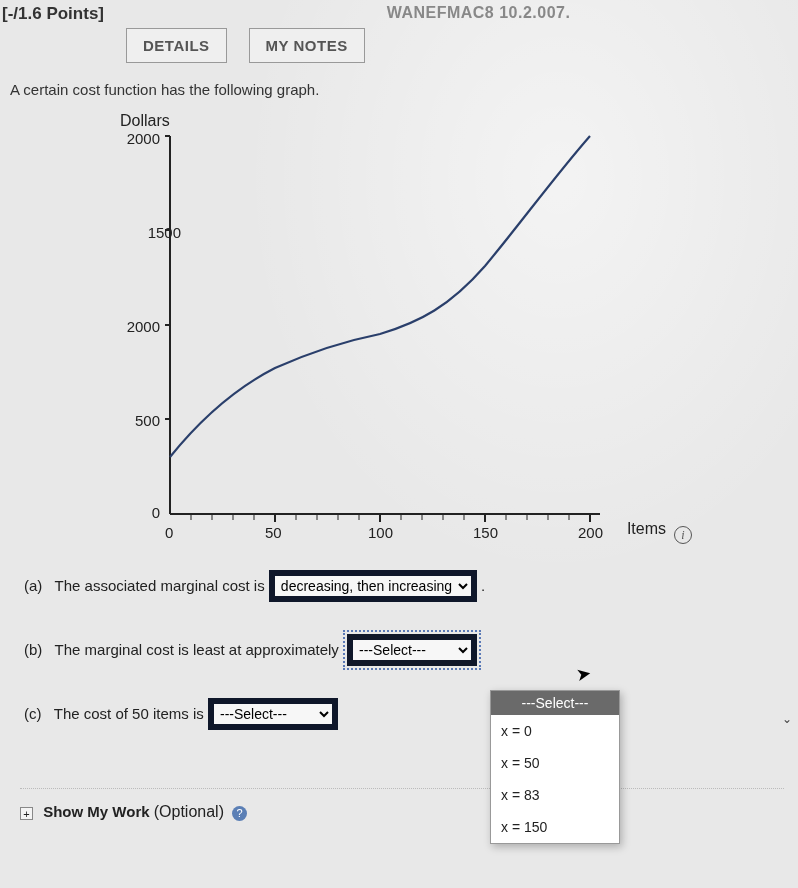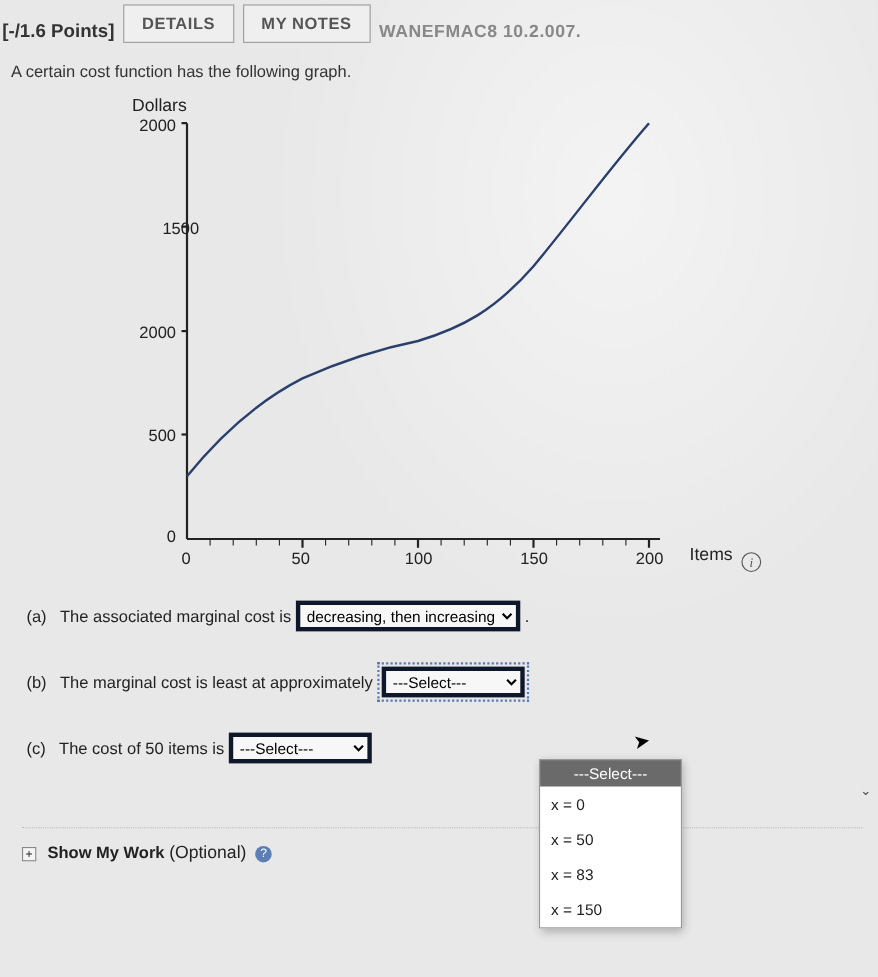--- a/index.html
+++ b/index.html
@@ -9,39 +9,40 @@
     background: #e8e8e8;
     background-image: radial-gradient(ellipse at 70% 20%, rgba(255,255,255,0.5), transparent 40%);
     color: #222;
     width: 798px;
     height: 888px;
     overflow: hidden;
     position: relative;
   }
   .header {
     display: flex;
-    align-items: flex-end;
+    align-items: flex-start;
     padding: 4px 0 4px 0;
-    gap: 8px;
+    gap: 22px;
   }
   .points {
     font-weight: bold;
     font-size: 17px;
     padding-left: 2px;
     color: #333;
   }
   .hdr-btn {
     border: 1px solid #999;
     background: #efefef;
     padding: 8px 16px;
     font-size: 15px;
     font-weight: bold;
     color: #555;
     letter-spacing: 0.5px;
     cursor: pointer;
+    margin-top: 24px;
   }
   .source-code {
     font-weight: bold;
     color: #888;
     font-size: 16px;
     letter-spacing: 0.5px;
   }
   .prompt {
     padding: 14px 10px 8px 10px;
     font-size: 15px;
@@ -92,21 +93,21 @@
   .qrow {
     padding: 8px 14px 8px 24px;
     font-size: 15px;
     color: #222;
     position: relative;
   }
   select {
     font-size: 14px;
     padding: 1px 2px;
     background: #f7f7f7;
-    border: 4px solid #0f172a;
+    border: 6px solid #0f172a;
   }
   .sel-b-wrap {
     display: inline-block;
     border: 2px dotted #5a79b6;
     padding: 2px;
   }
   .dropdown-open {
     position: absolute;
     left: 490px;
     top: 690px;

